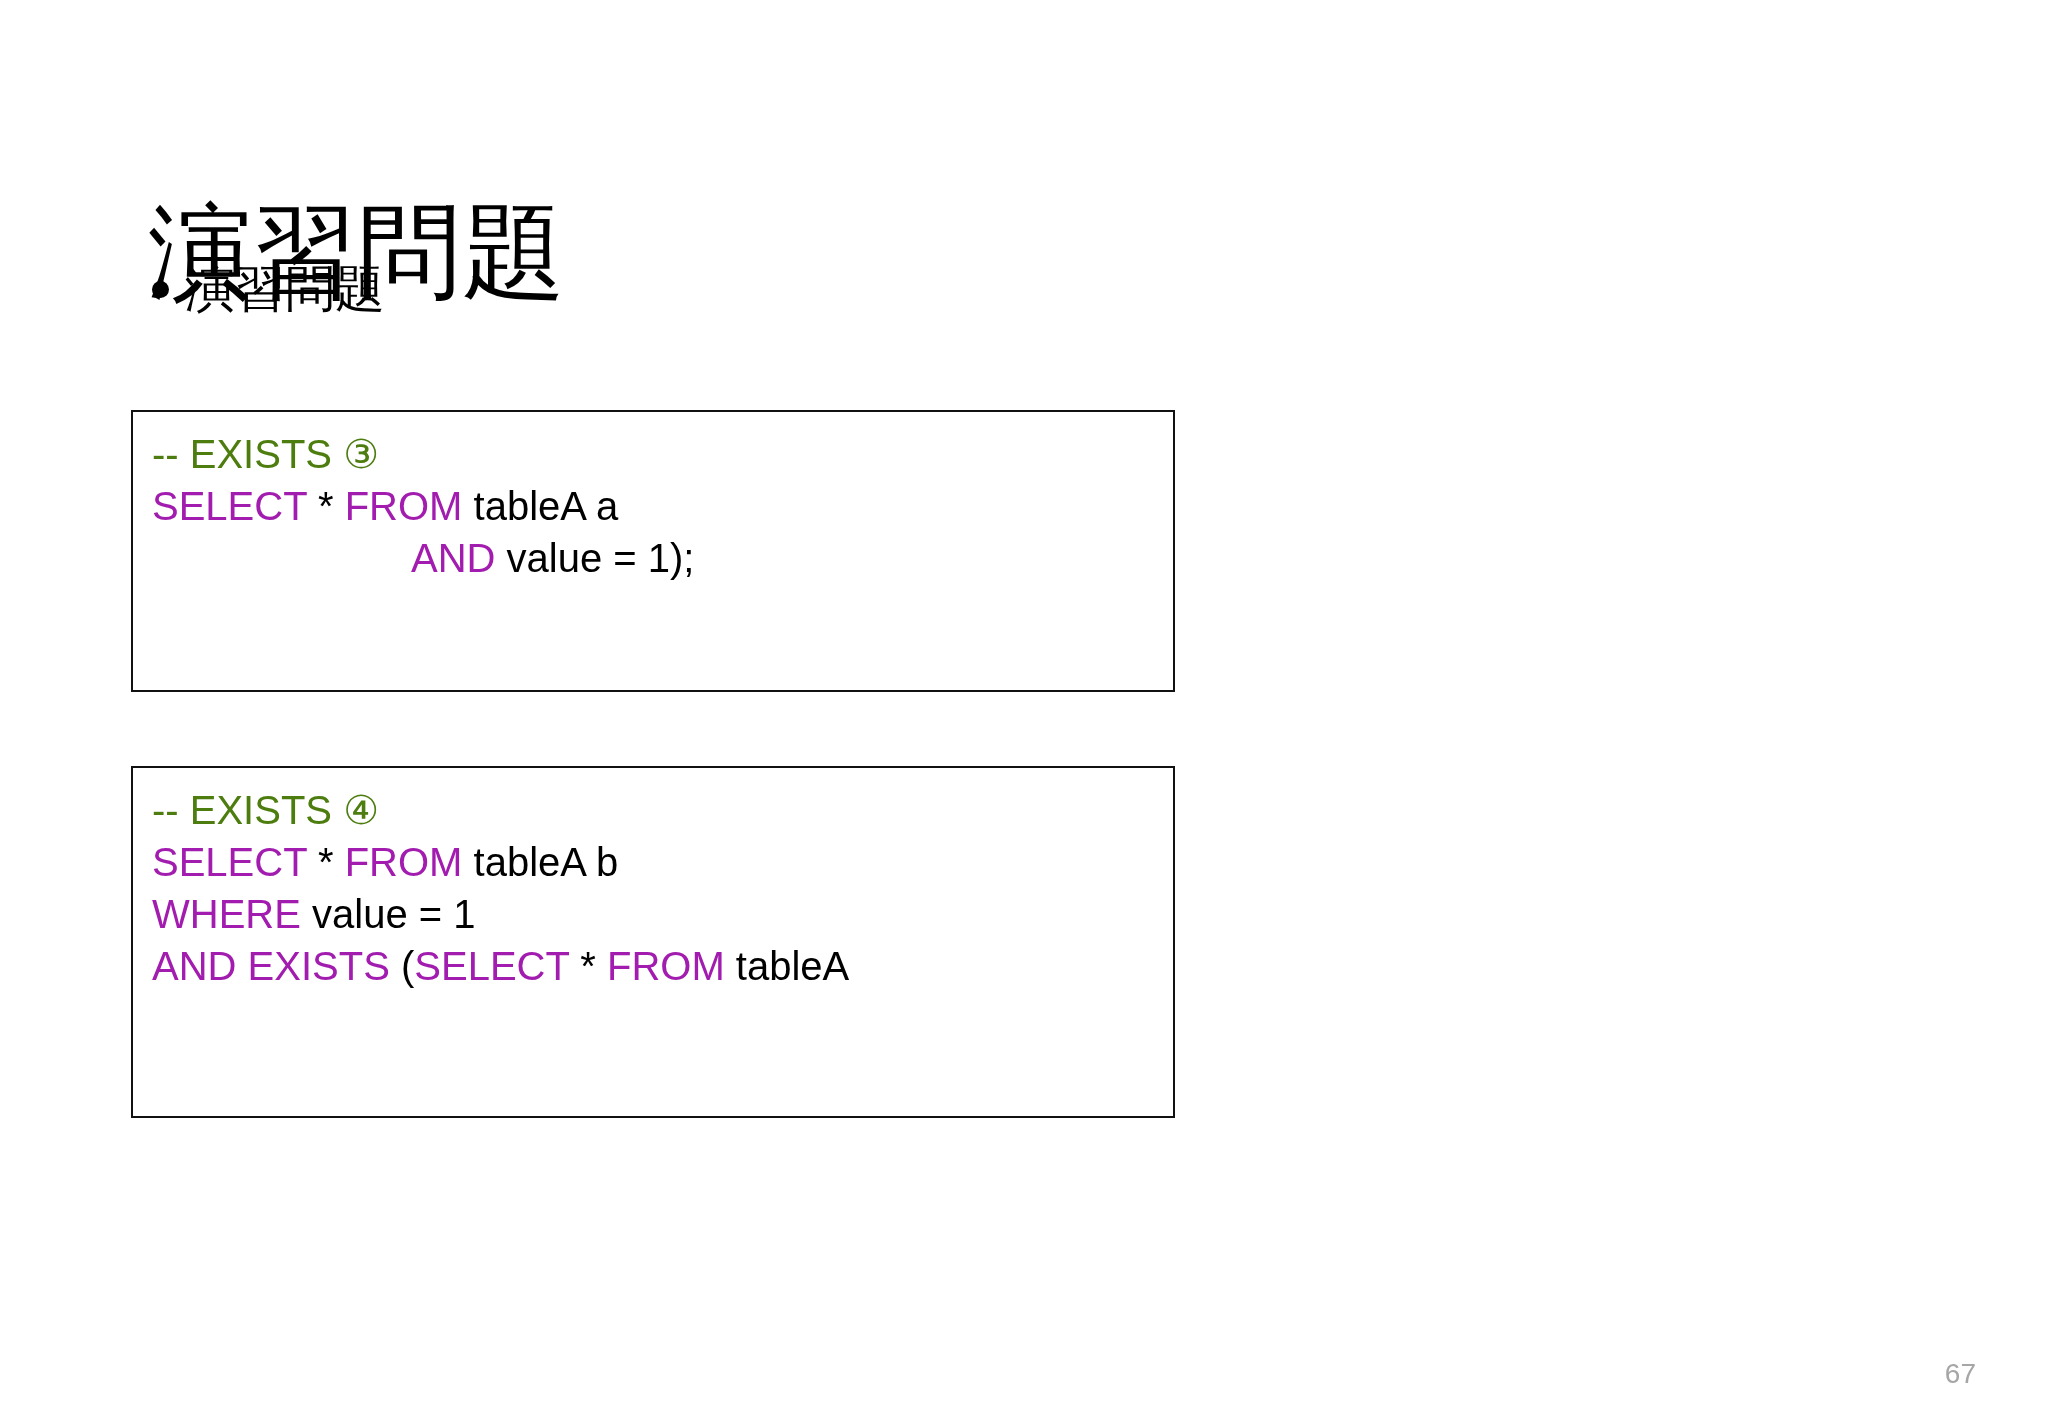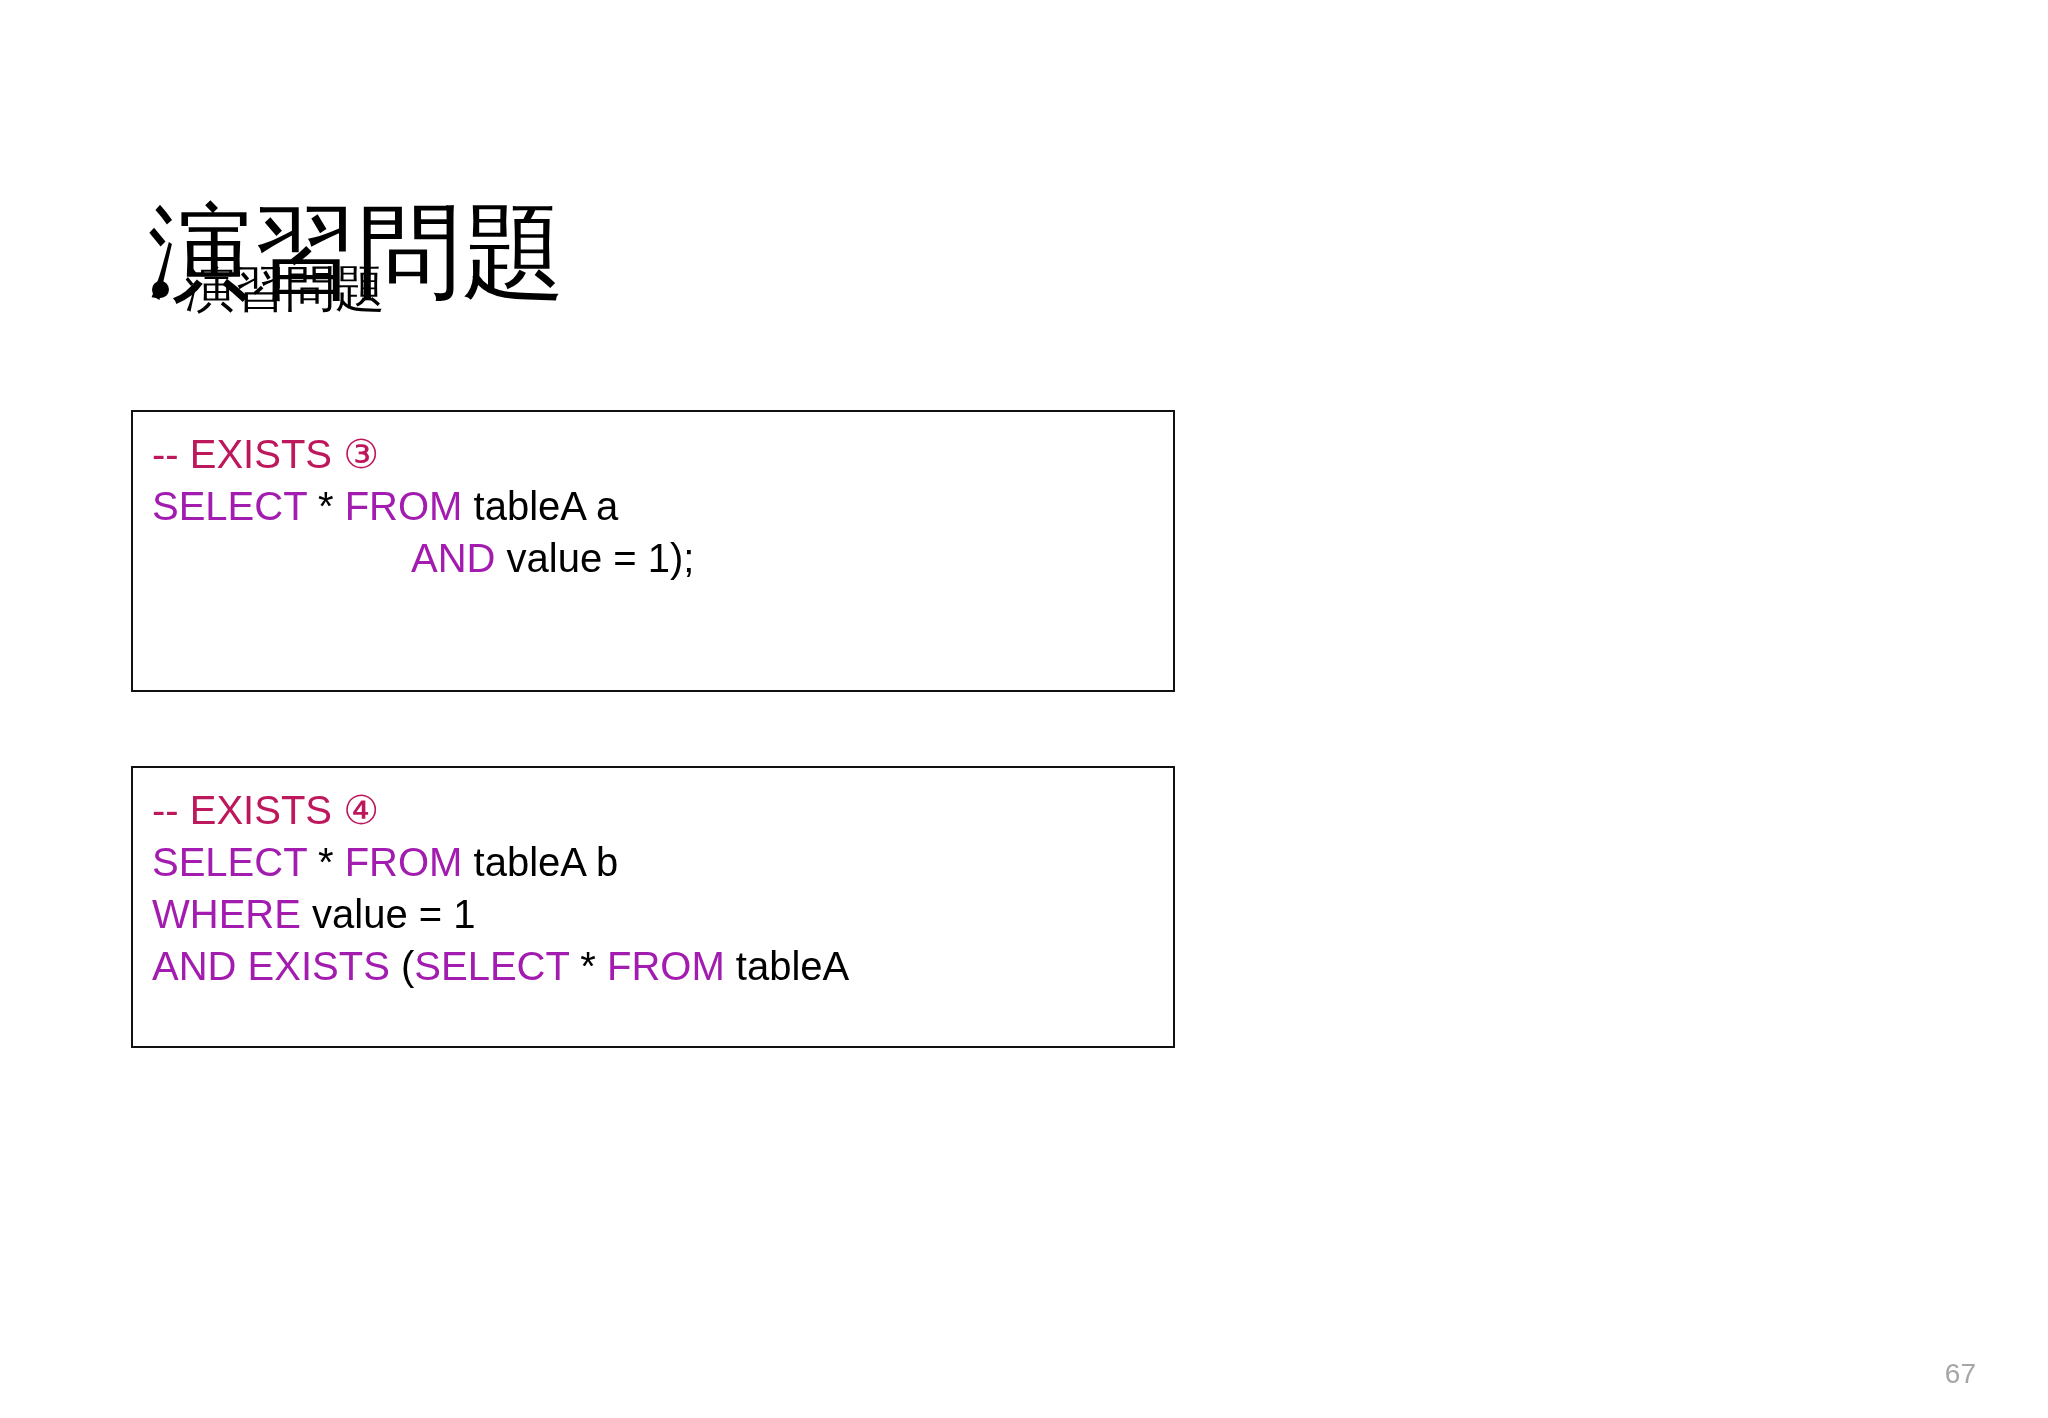--- a/index.html
+++ b/index.html
@@ -67,36 +67,36 @@
     position: absolute;
     left: 131px;
     width: 1044px;
     box-sizing: border-box;
     border: 2px solid #111111;
     background: #ffffff;
     padding: 16px 0 22px 0;
   }
 
   .code-box--one { top: 410px; height: 282px; }
-  .code-box--two { top: 766px; height: 282px; }
+  .code-box--two { top: 766px; height: 352px; }
 
   .code-line {
     font-size: 40px;
     line-height: 52px;
     white-space: pre;
     padding-left: 19px;
     color: #000000;
   }
 
   .code-line--indent {
     padding-left: 278px;
   }
 
   
-  .tok-comment { color: #be185d; }
+  .tok-comment { color: #4d7c0f; }
   .tok-kw      { color: #a21caf; }
   .tok-plain   { color: #000000; }
 
   
   .page-number {
     position: absolute;
     right: 72px;
     bottom: 30px;
     font-size: 28px;
     color: #a6a6a6;

